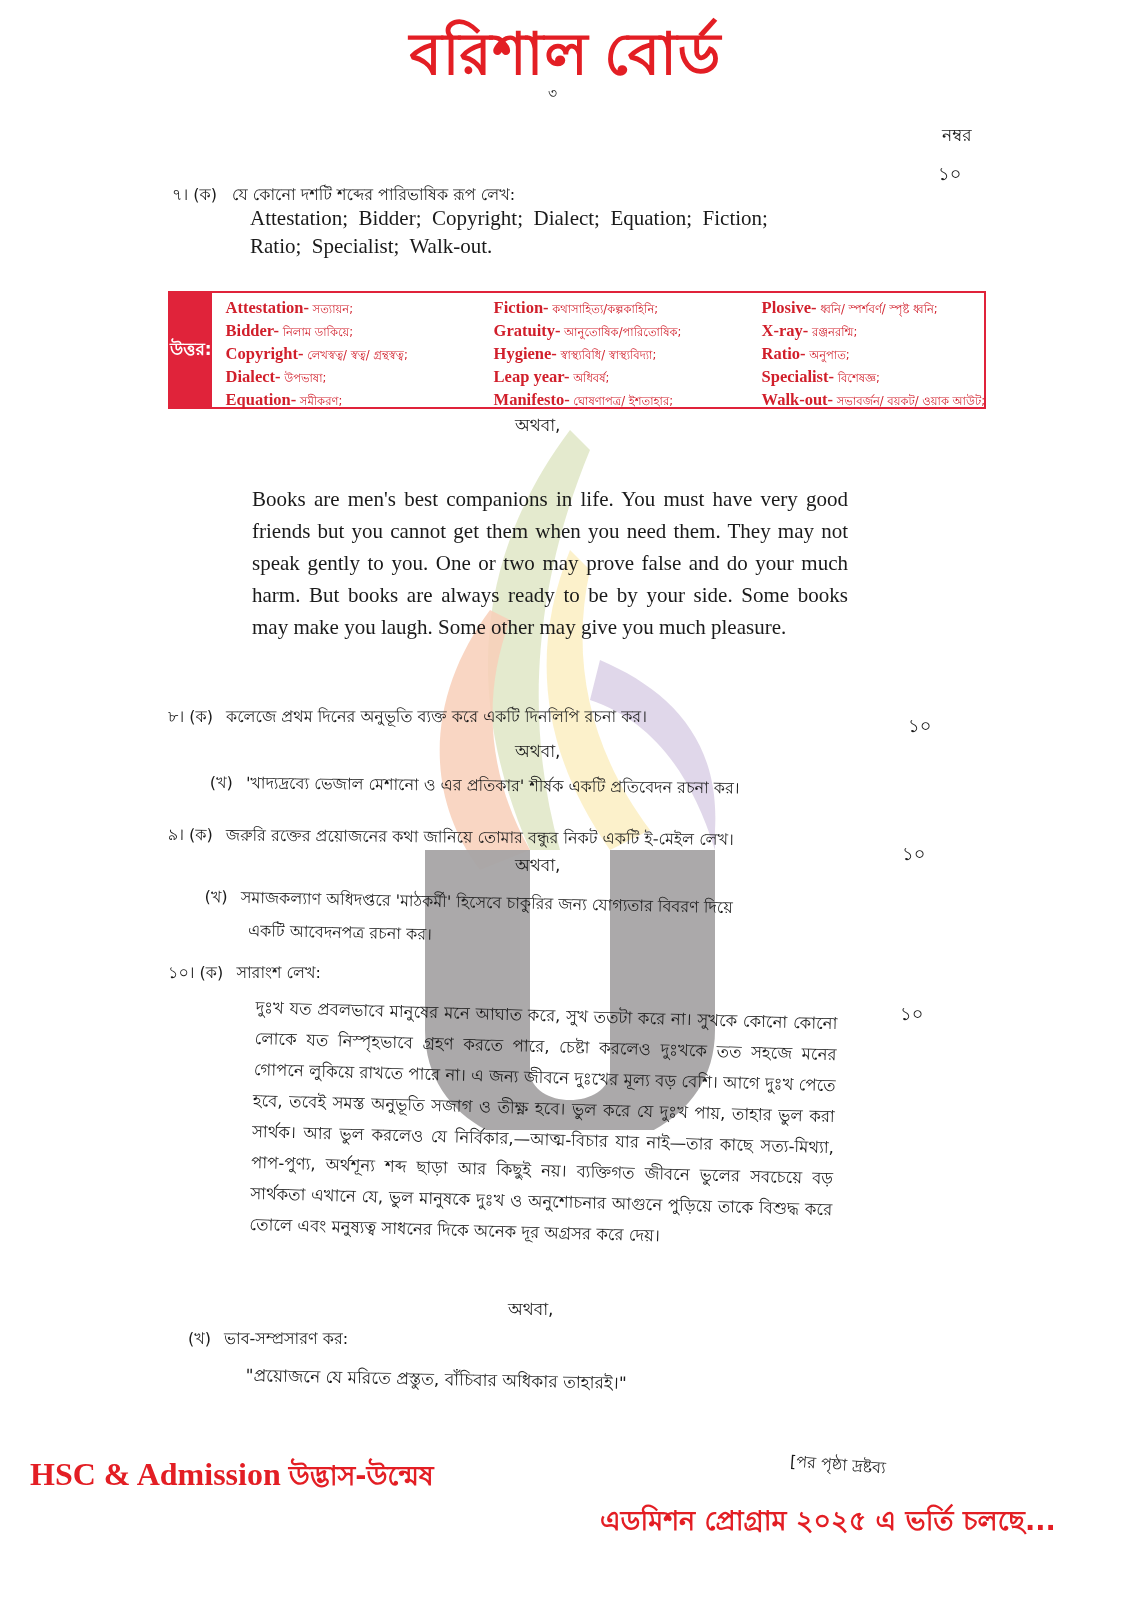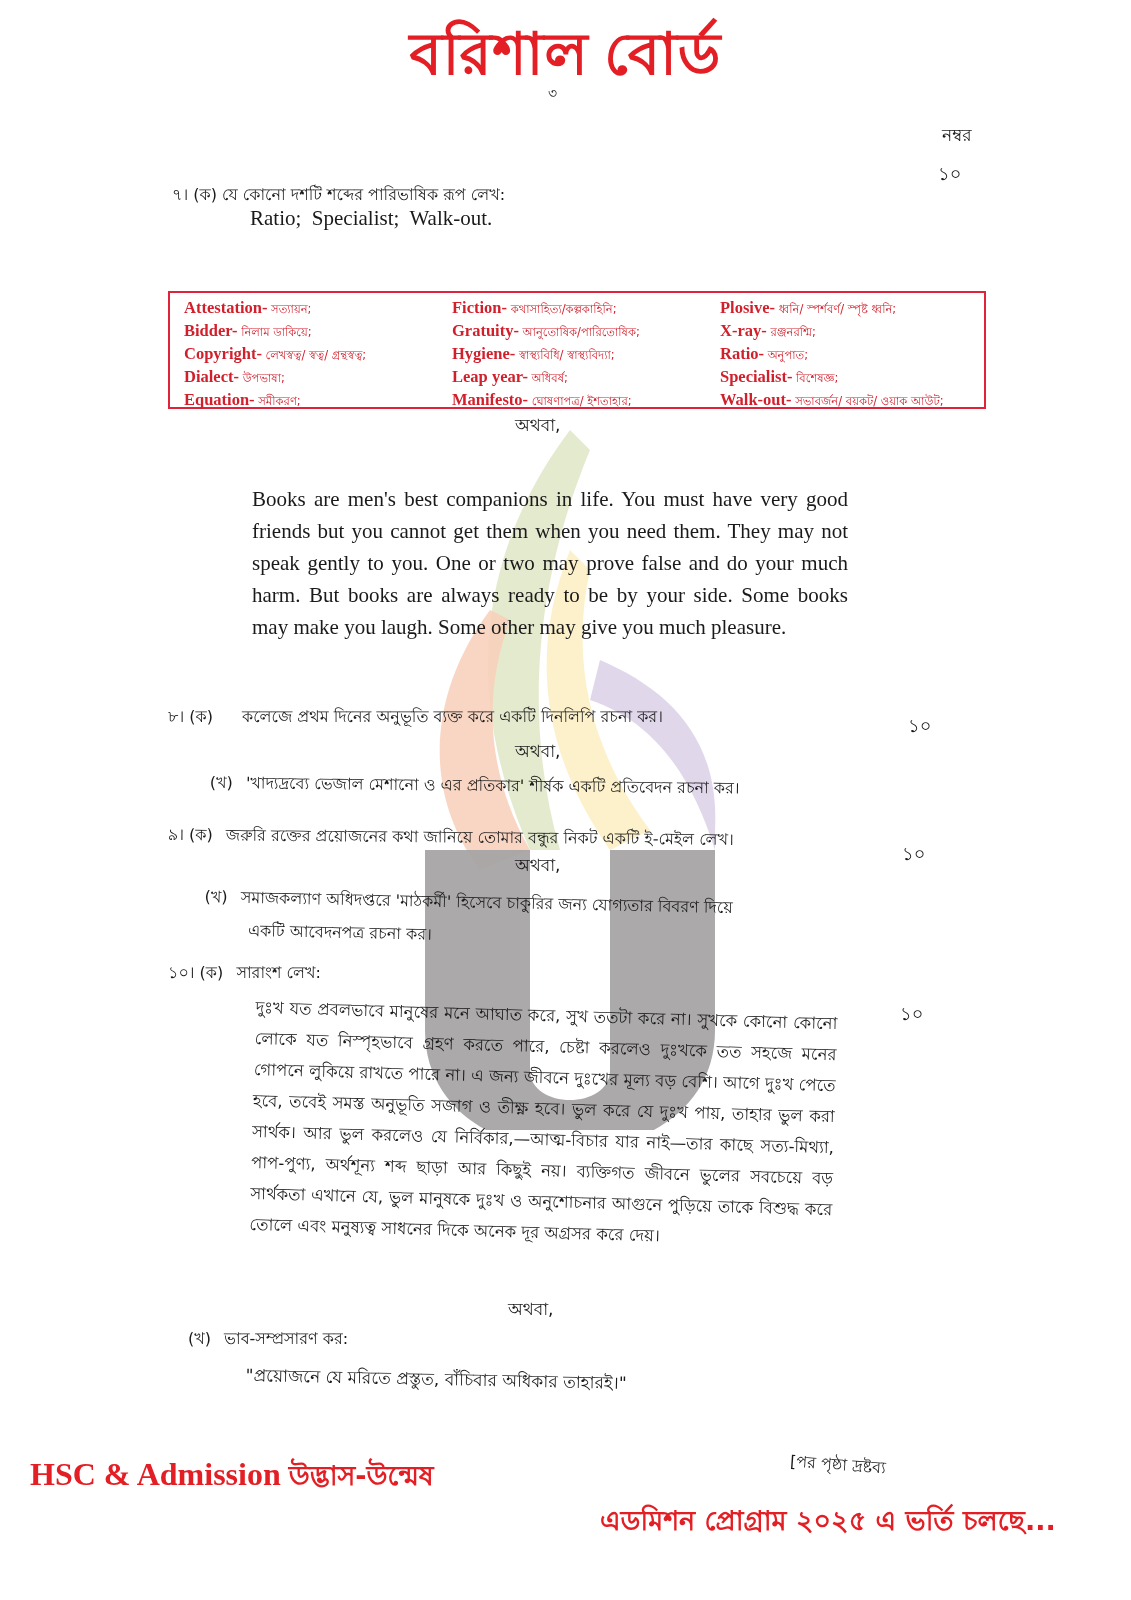--- a/index.html
+++ b/index.html
@@ -73,27 +73,29 @@
 
 <div class="content abs" style="left:0;top:0;width:1131px;height:1600px;">
   <div class="abs board-title">বরিশাল বোর্ড</div>
   <div class="abs page-no">৩</div>
   <div class="abs marks-header">নম্বর</div>
 
   <div class="abs marks" style="left:938px;top:160px;">১০</div>
   <div class="abs qline" style="left:172px;top:182px;">
     <span>৭।</span>
     <span>(ক)</span>
-    <span style="">যে কোনো দশটি শব্দের পারিভাষিক রূপ লেখ:</span>
+    <span style="margin-left:10px">যে কোনো দশটি শব্দের পারিভাষিক রূপ লেখ:</span>
   </div>
   <div class="abs" style="left:250px;top:204px;font-family:'Liberation Serif',serif;font-size:21px;line-height:28px;">
+    <div style="white-space:pre">Attestation;  Bidder;  Copyright;  Dialect;  Equation;  Fiction;</div>
     <div style="white-space:pre">Ratio;  Specialist;  Walk-out.</div>
   </div>
 
   <div class="abs answer-box">
+    <div class="answer-label">উত্তর:</div>
     <div class="answer-cols">
       <div class="answer-col">
         <div class="ans-item"><span class="ans-term">Attestation-</span><span class="ans-meaning"> সত্যায়ন;</span></div>
         <div class="ans-item"><span class="ans-term">Bidder-</span><span class="ans-meaning"> নিলাম ডাকিয়ে;</span></div>
         <div class="ans-item"><span class="ans-term">Copyright-</span><span class="ans-meaning"> লেখস্বত্ব/ স্বত্ব/ গ্রন্থস্বত্ব;</span></div>
         <div class="ans-item"><span class="ans-term">Dialect-</span><span class="ans-meaning"> উপভাষা;</span></div>
         <div class="ans-item"><span class="ans-term">Equation-</span><span class="ans-meaning"> সমীকরণ;</span></div>
       </div>
       <div class="answer-col">
         <div class="ans-item"><span class="ans-term">Fiction-</span><span class="ans-meaning"> কথাসাহিত্য/কল্পকাহিনি;</span></div>
@@ -111,21 +113,21 @@
       </div>
     </div>
   </div>
 
   <div class="abs or-text" style="left:515px;top:412px;">অথবা,</div>
   <div class="abs en-para" style="left:252px;top:483px;width:596px;">Books are men's best companions in life. You must have very good friends but you cannot get them when you need them. They may not speak gently to you. One or two may prove false and do your much harm. But books are always ready to be by your side. Some books may make you laugh. Some other may give you much pleasure.</div>
 
   <div class="abs qline" style="left:168px;top:704px;">
     <span>৮।</span>
     <span>(ক)</span>
-    <span style="margin-left:24px">কলেজে প্রথম দিনের অনুভূতি ব্যক্ত করে একটি দিনলিপি রচনা কর।</span>
+    <span style="margin-left:8px">কলেজে প্রথম দিনের অনুভূতি ব্যক্ত করে একটি দিনলিপি রচনা কর।</span>
   </div>
   <div class="abs marks" style="left:908px;top:712px;">১০</div>
   <div class="abs or-text" style="left:515px;top:738px;">অথবা,</div>
   <div class="abs qline" style="left:210px;top:770px;transform:rotate(0.6deg);transform-origin:left top;">
     <span>(খ)</span>
     <span style="margin-left:8px">'খাদ্যদ্রব্যে ভেজাল মেশানো ও এর প্রতিকার' শীর্ষক একটি প্রতিবেদন রচনা কর।</span>
   </div>
 
   <div class="abs qline" style="left:168px;top:822px;transform:rotate(0.5deg);transform-origin:left top;">
     <span>৯।</span>

